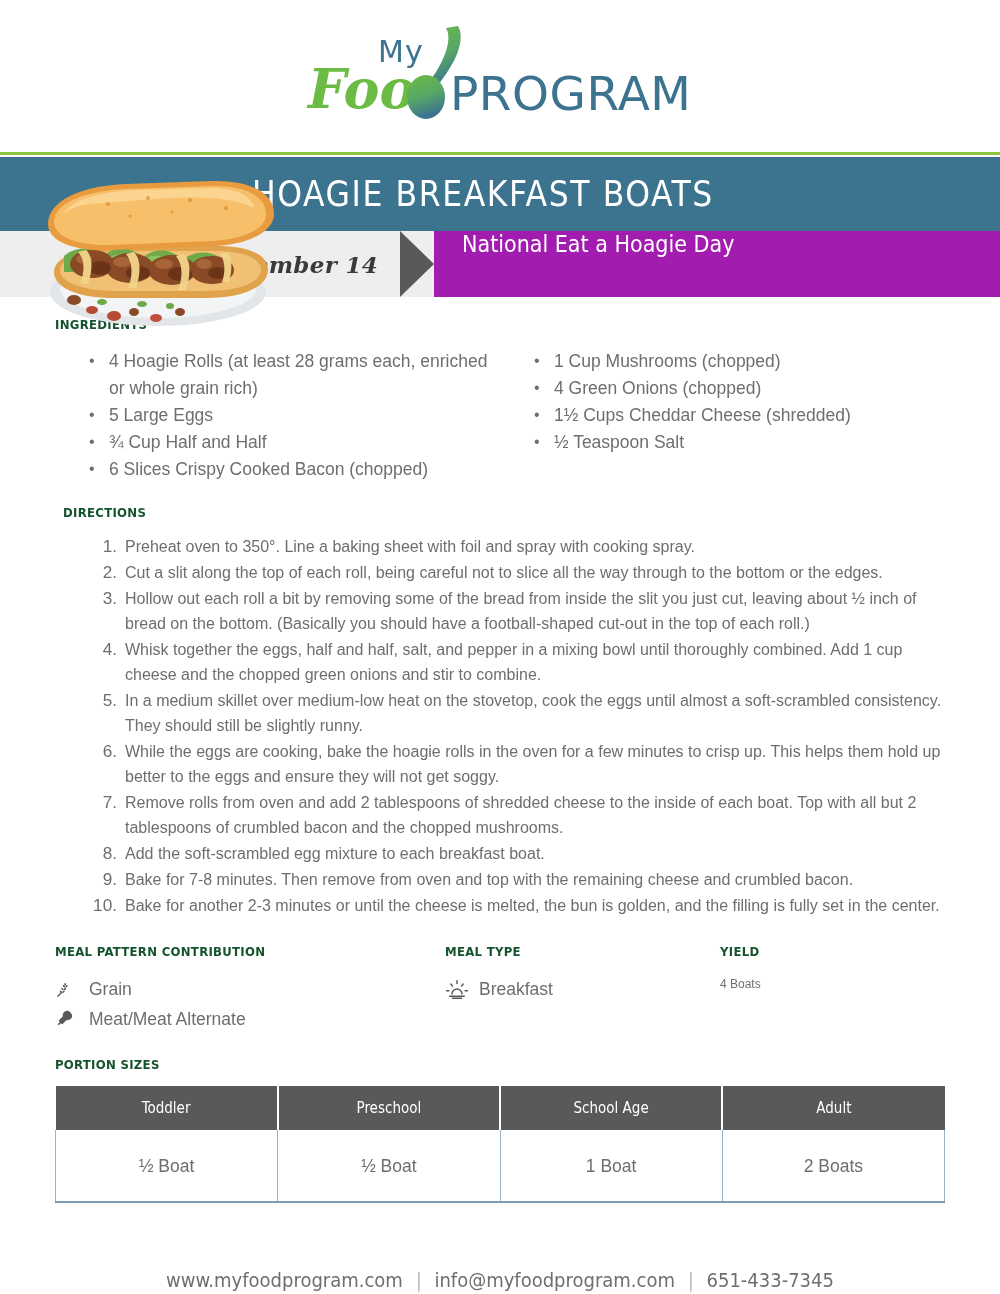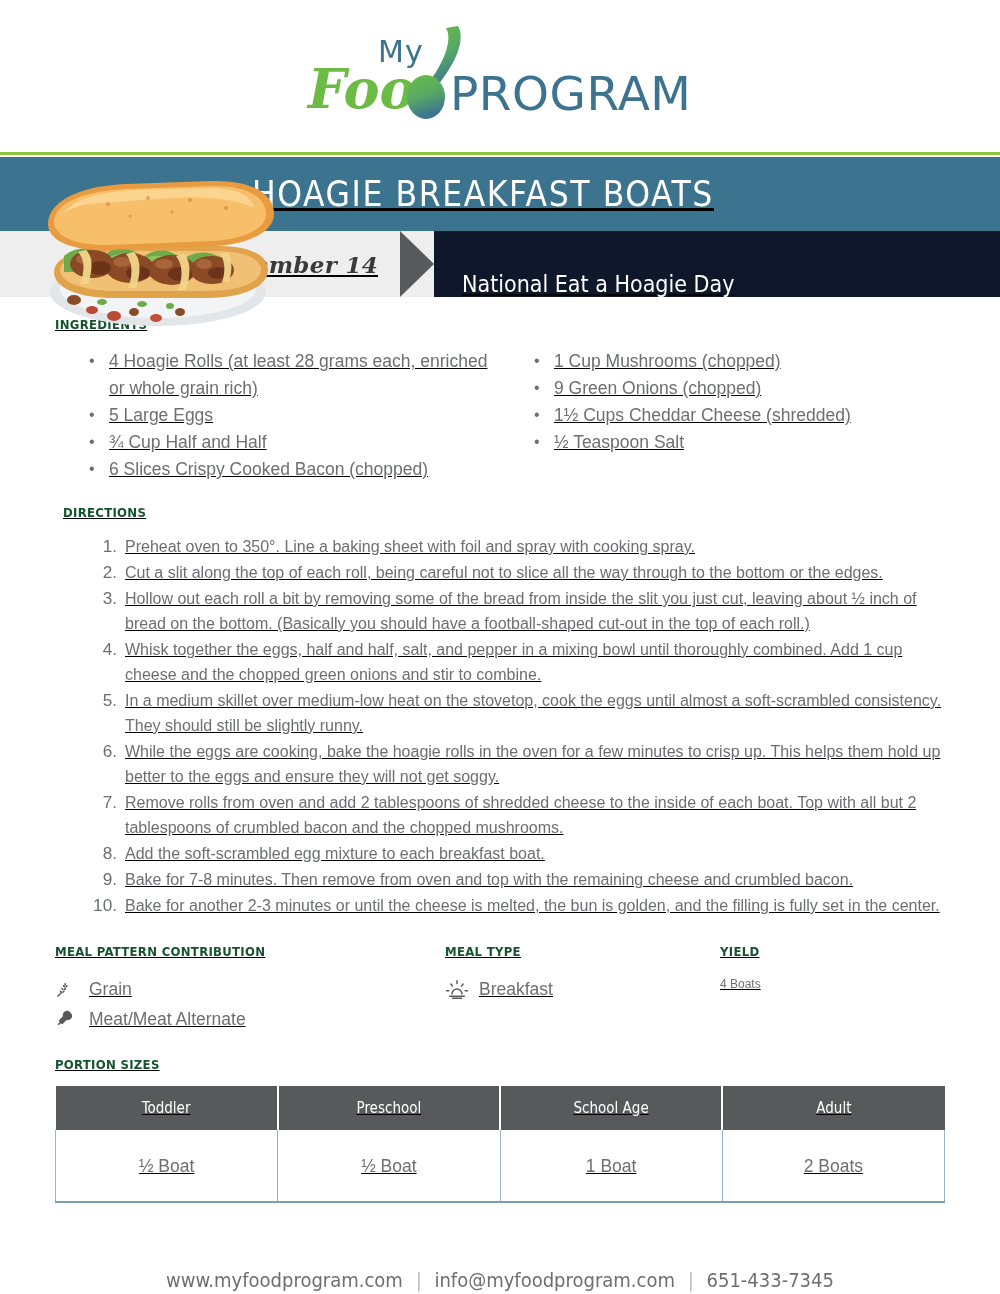--- a/index.html
+++ b/index.html
@@ -2,21 +2,21 @@
 <html><head>
 <meta charset="utf-8">
 <style>
   * { box-sizing: border-box; margin: 0; padding: 0; }
   html, body {
     width: 1000px; height: 1294px;
     background: #ffffff;
     font-family: "Liberation Sans", sans-serif;
     overflow: hidden;
   }
-  .page { position: relative; width: 1000px; height: 1294px; background:#fff;text-decoration:underline; }
+  .page { position: relative; width: 1000px; height: 1294px; background:#fff; }
 
   
   .logo-wrap {
     height: 152px; display: flex; align-items: center; justify-content: center;
   }
   .logo { position: relative; width: 400px; height: 100px; }
   .logo svg { display:block; width:400px; height:100px; }
 
   
   .green-rule { height: 3px; background: #8cc63f; width: 100%; }
@@ -47,21 +47,21 @@
   }
   .chev {
     width: 34px; background: #eeeeee; position: relative;
   }
   .chev::before {
     content:""; position:absolute; left:0; top:0; width:0; height:0;
     border-top: 33px solid transparent; border-bottom: 33px solid transparent;
     border-left: 34px solid #58595b;
   }
   .substrip-right {
-    flex: 1; background: #0f172a; display:flex; align-items:flex-end;
+    flex: 1; background: #a21caf; display:flex; align-items:flex-start;
   }
   .holiday-text {
     color:#ffffff; font-size: 23px; margin-left: 28px; font-weight:400;
     font-family: "DejaVu Sans Condensed","Liberation Sans", sans-serif;
   }
 
   
   .hoagie { position: absolute; left: 30px; top: 160px; width: 250px; height: 172px; z-index: 5; }
   .hoagie svg { display:block; }
 
@@ -261,21 +261,21 @@
           <ul>
             <li>4 Hoagie Rolls (at least 28 grams each, enriched or whole grain rich)</li>
             <li>5 Large Eggs</li>
             <li>¾ Cup Half and Half</li>
             <li>6 Slices Crispy Cooked Bacon (chopped)</li>
           </ul>
         </div>
         <div class="ing-col">
           <ul>
             <li>1 Cup Mushrooms (chopped)</li>
-            <li>9 Green Onions (chopped)</li>
+            <li>4 Green Onions (chopped)</li>
             <li>1½ Cups Cheddar Cheese (shredded)</li>
             <li>½ Teaspoon Salt</li>
           </ul>
         </div>
       </div>
     </div>
 
     <div class="sec-directions">
       <div class="sec-head">DIRECTIONS</div>
       <ol class="dir-list">

